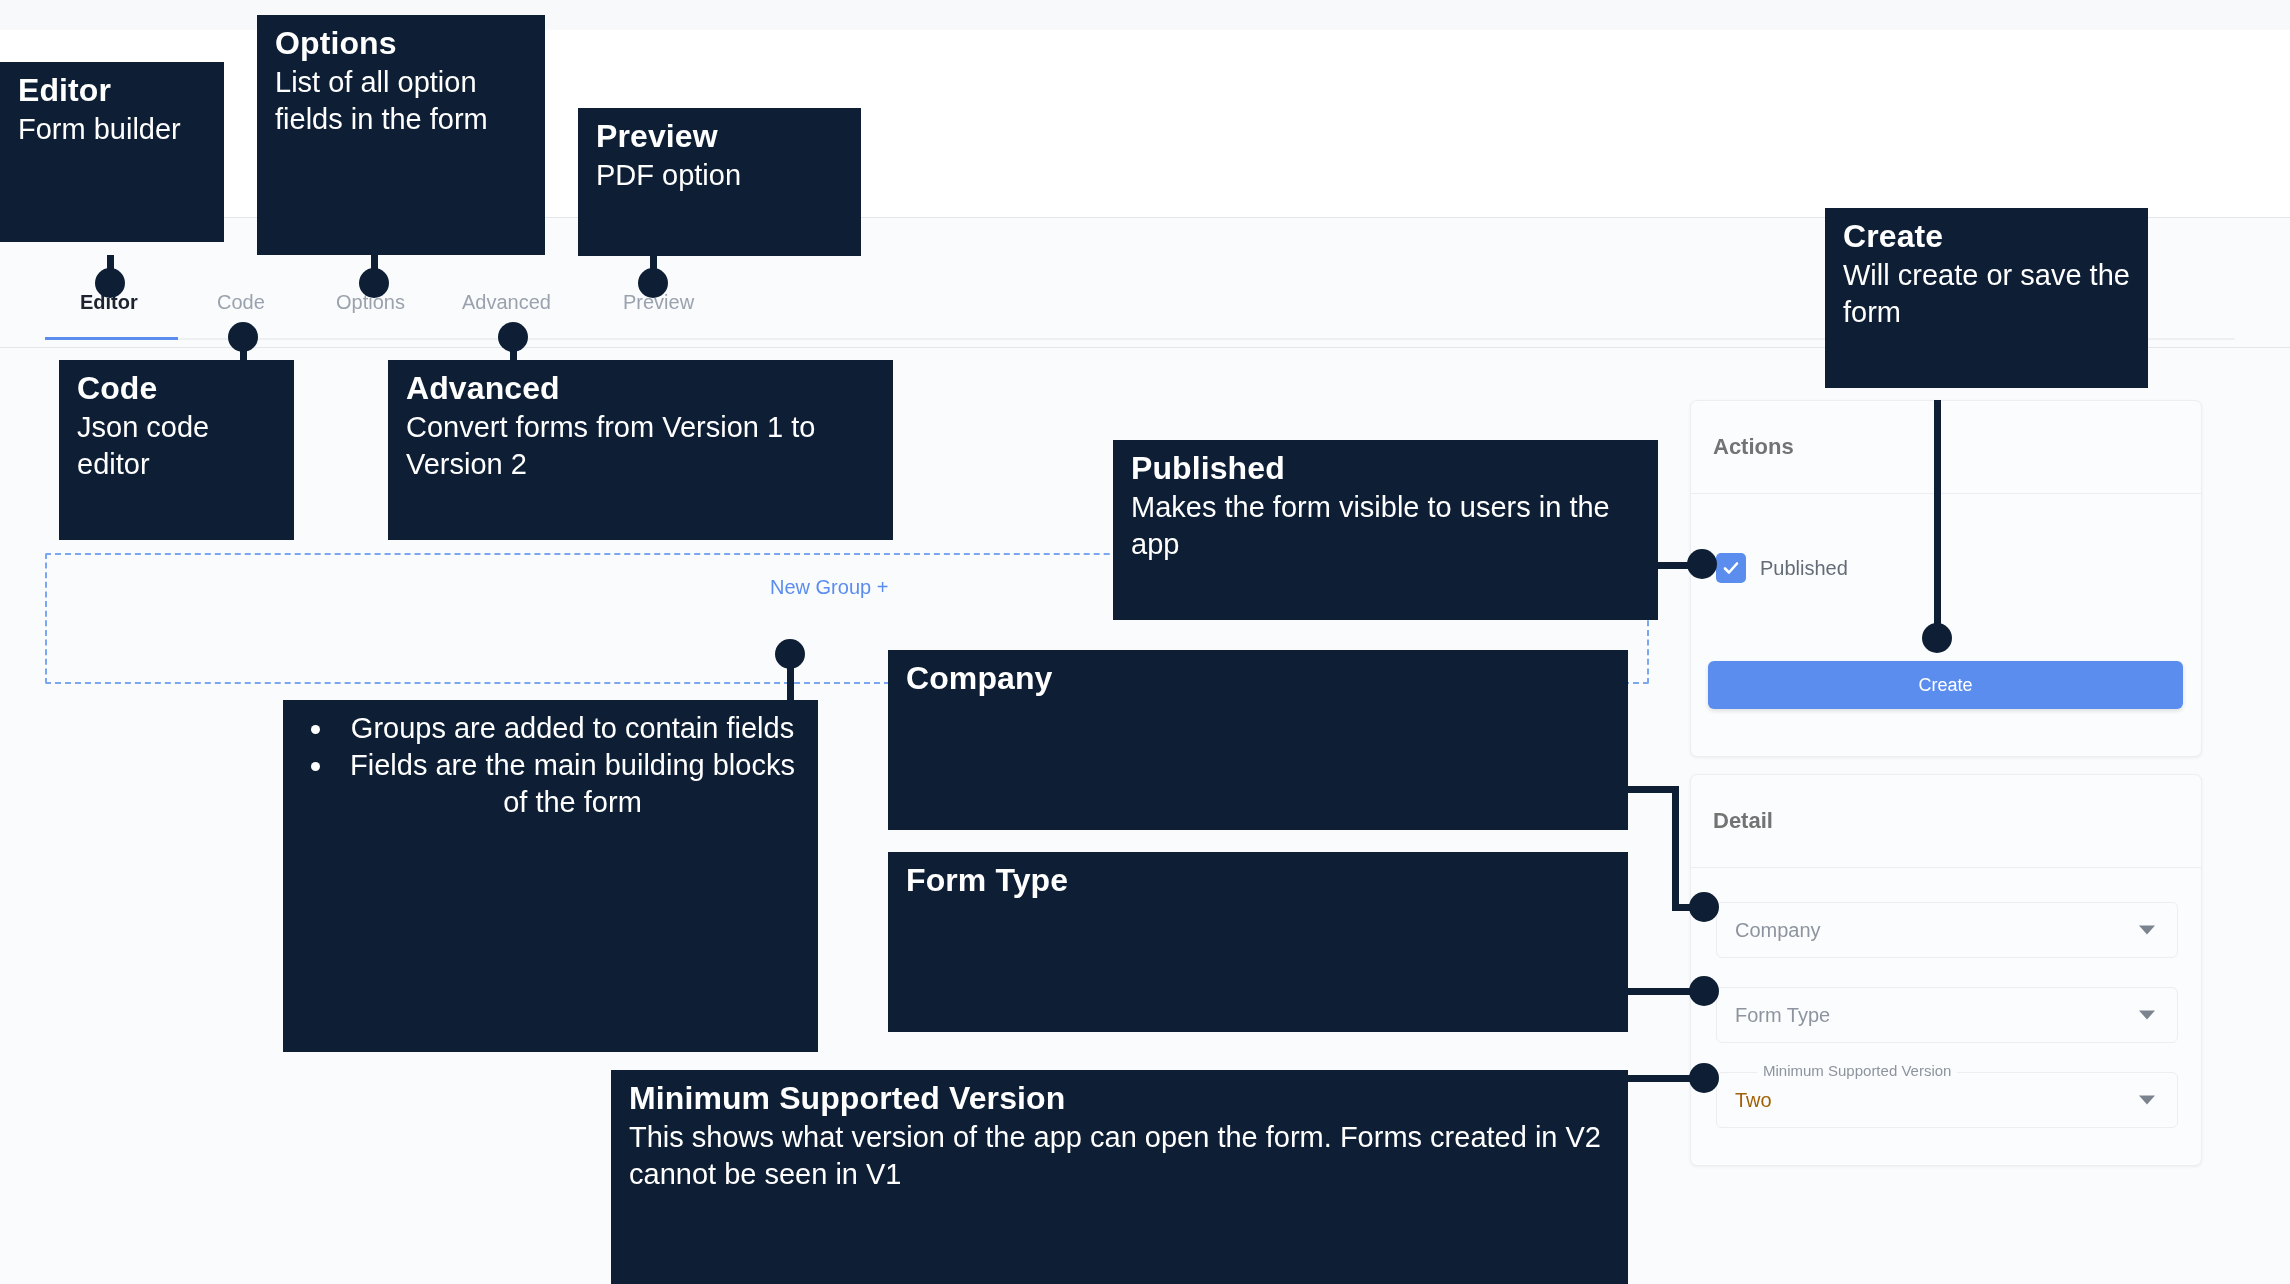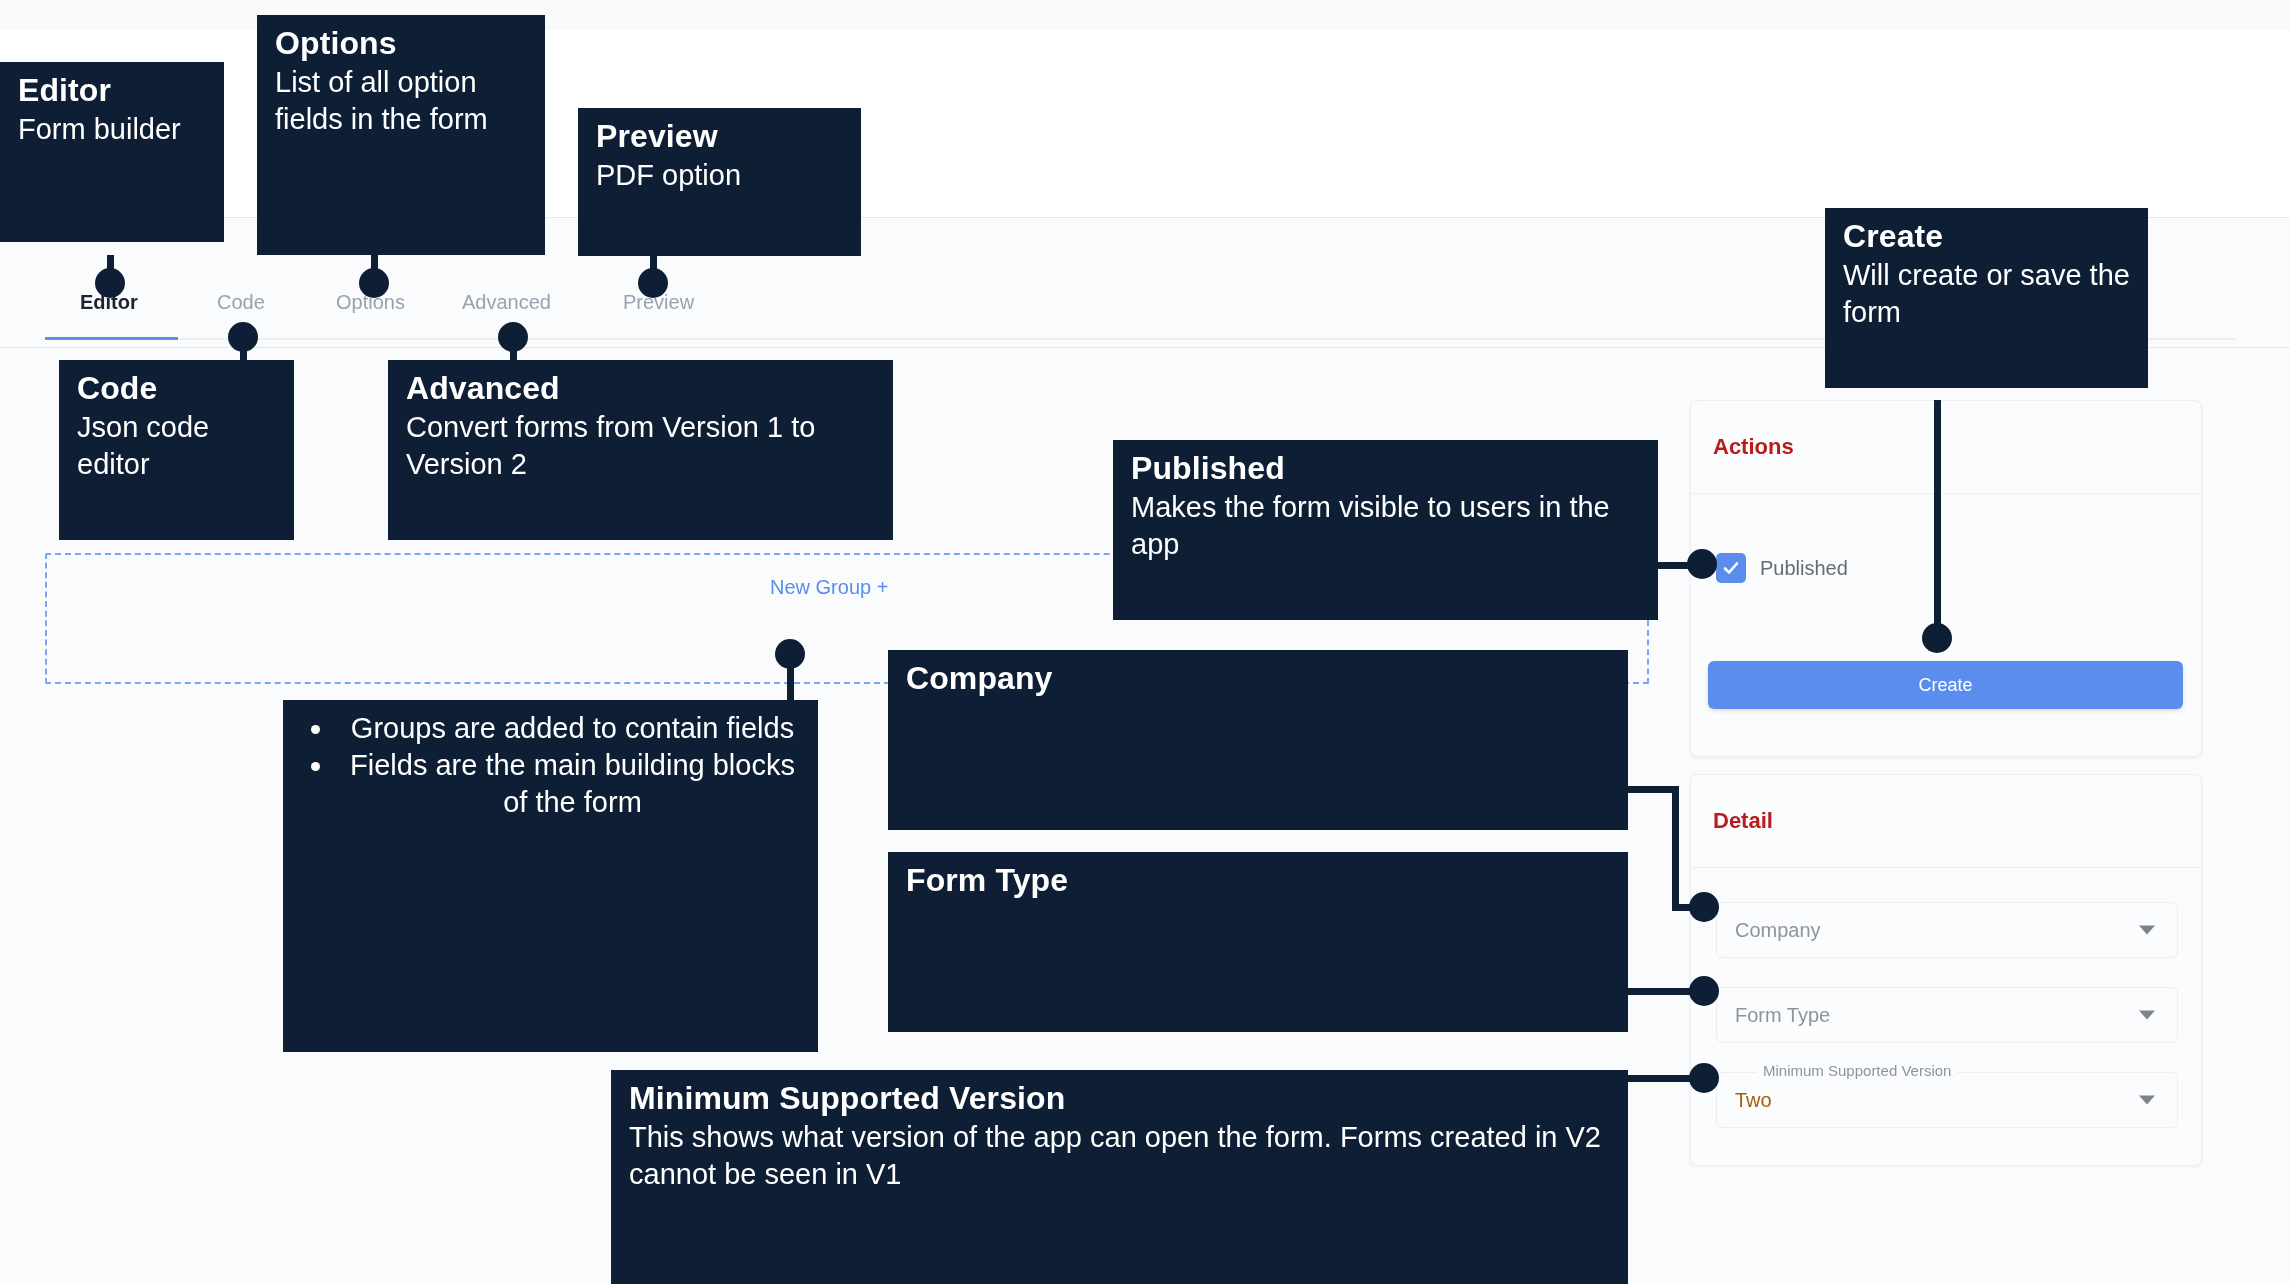--- a/index.html
+++ b/index.html
@@ -40,21 +40,21 @@
     position:absolute;left:770px;top:576px;
     font-size:20px;color:#5b8def;white-space:nowrap;
   }
 
   
   .card{
     position:absolute;background:#fbfcfd;border:1px solid #eceef1;border-radius:7px;
     box-shadow:0 1px 3px rgba(16,24,40,.06);
   }
   .card-title{
-    position:absolute;left:22px;font-size:22px;font-weight:700;color:#b91c1c;
+    position:absolute;left:22px;font-size:22px;font-weight:700;color:#737373;
   }
   .card-divider{position:absolute;left:0;height:1px;background:#eceef1;}
 
   #actions-card{left:1690px;top:400px;width:510px;height:355px;}
   #actions-title{top:33px;}
   #actions-divider{top:92px;width:510px;}
 
   .checkbox-row{position:absolute;left:25px;top:152px;display:flex;align-items:center;gap:14px;}
   .checkbox{
     width:30px;height:30px;border-radius:5px;background:#5b8def;

